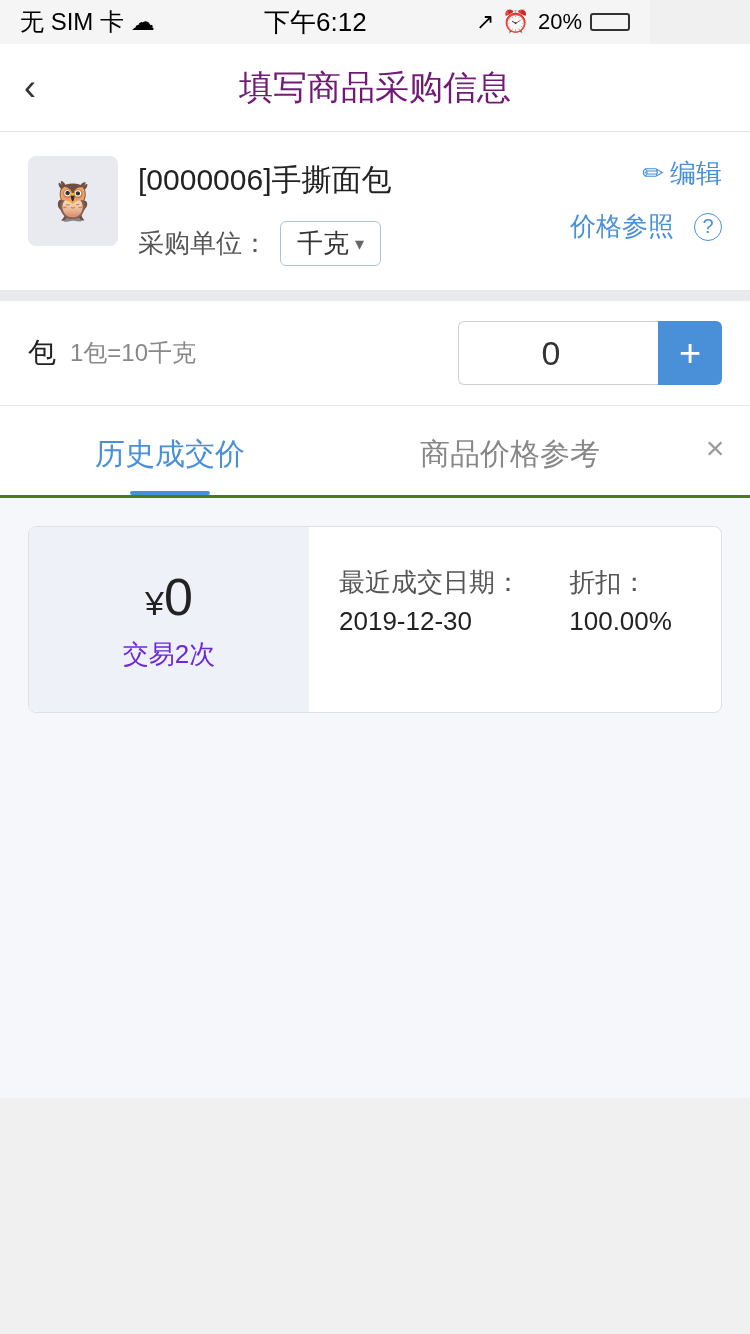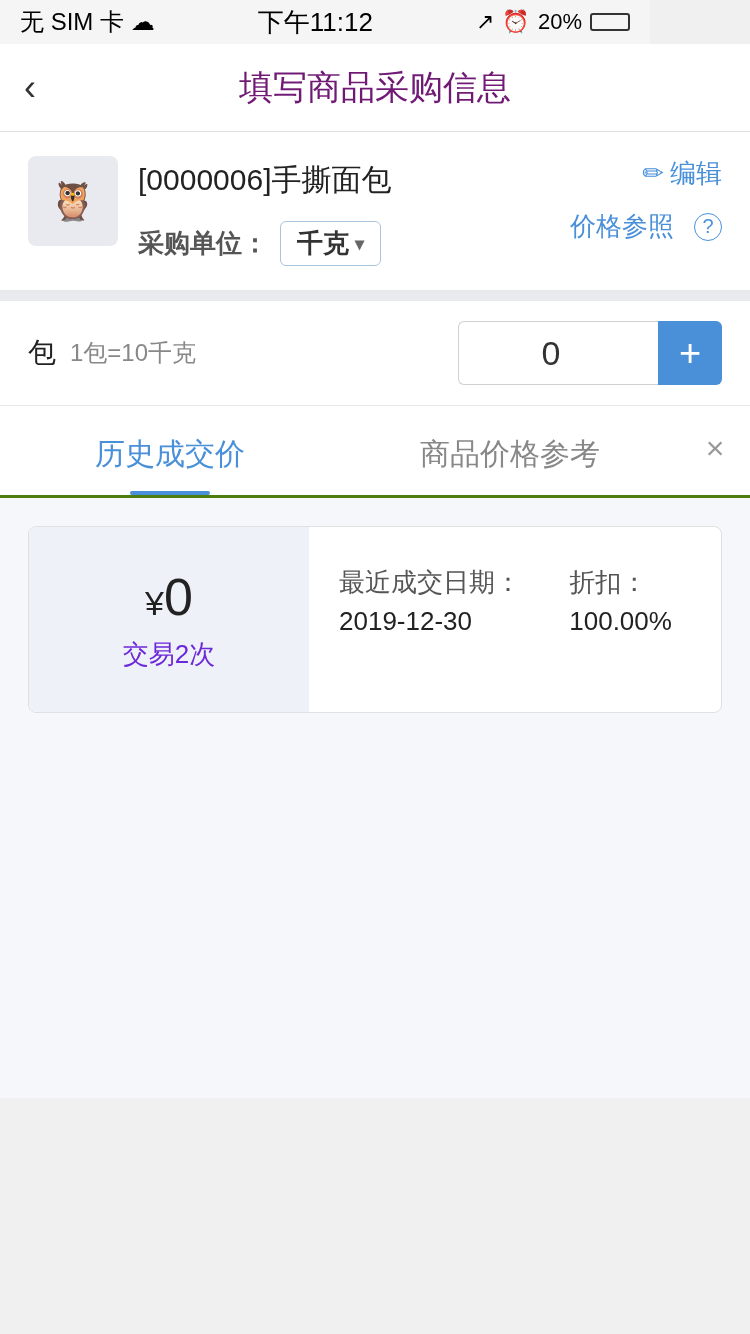--- a/index.html
+++ b/index.html
@@ -128,21 +128,20 @@
       font-size: 30px;
       font-weight: 500;
       color: #222;
       margin-top: 4px;
     }
     .product-unit-row {
       display: flex;
       align-items: center;
       gap: 12px;
       margin-top: 20px;
-      font-weight: bold;
     }
     .unit-label {
       font-size: 26px;
       color: #555;
     }
     .unit-select {
       border: 1px solid #aac4e0;
       border-radius: 6px;
       padding: 4px 16px;
       font-size: 26px;
@@ -334,21 +333,21 @@
       color: #222;
     }
   </style>
 </head>
 <body>
 
 <div class="status-bar">
   <div class="status-left">
     <span>无 SIM 卡 ☁</span>
   </div>
-  <div class="status-center">下午11:12</div>
+  <div class="status-center">下午6:12</div>
   <div class="status-right">
     <span>↗</span>
     <span>⏰</span>
     <span>20%</span>
     <span class="battery-icon">
       <span class="battery-body"><span class="battery-fill"></span></span>
     </span>
   </div>
 </div>
 

